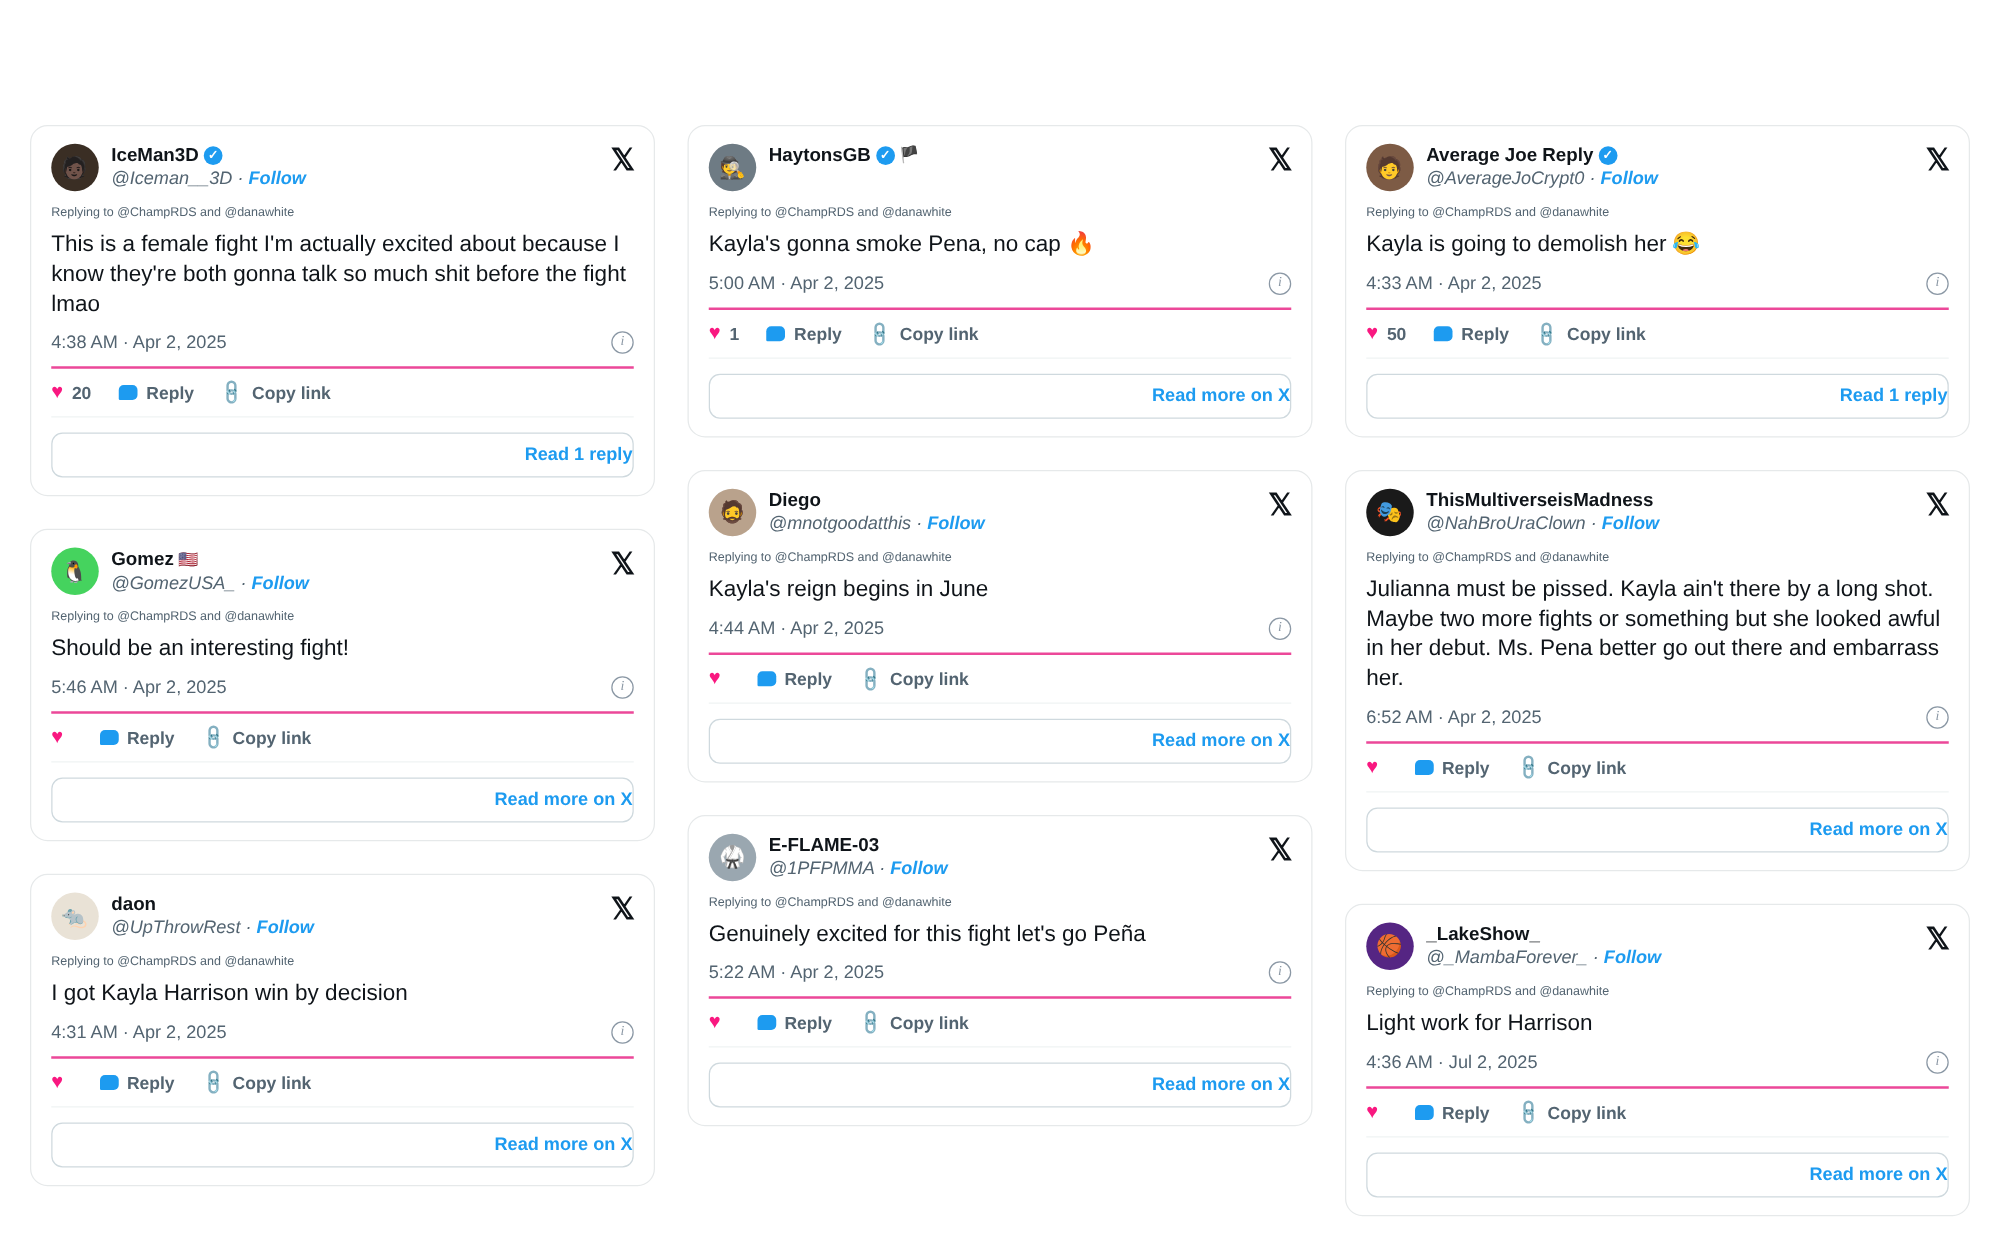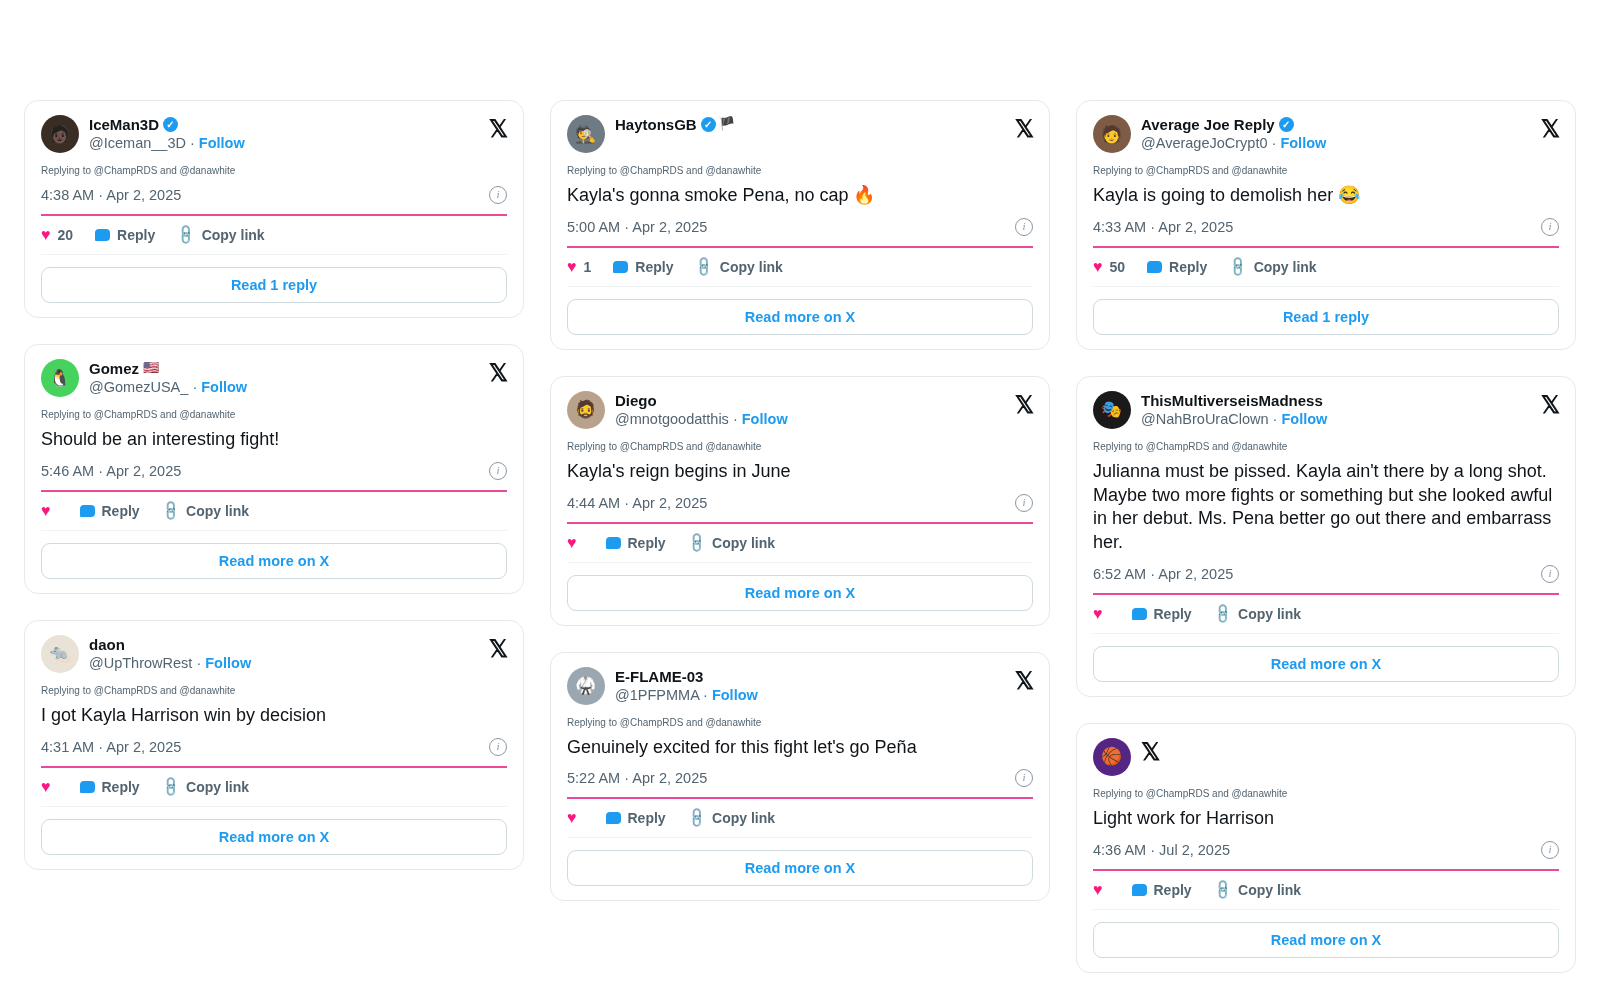--- a/index.html
+++ b/index.html
@@ -87,20 +87,21 @@
     line-height: 15px;
     text-align: center;
     font-weight: bold;
   }
   .handleline {
     font-size: 14.5px;
     color: #536471;
     line-height: 1.3;
     margin-top: 1px;
     white-space: nowrap;
+    font-style: italic;
   }
   .follow {
     color: #1d9bf0;
     font-weight: bold;
     cursor: pointer;
   }
   .xlogo {
     flex: 0 0 auto;
     font-size: 24px;
     font-weight: bold;
@@ -181,21 +182,21 @@
   .link-ico {
     color: #536471;
     font-size: 14px;
     transform: rotate(-45deg);
     display: inline-block;
   }
   .readmore {
     margin-top: 12px;
     border: 1px solid #cfd9de;
     border-radius: 9px;
-    text-align: center;
+    text-align: right;
     color: #1d9bf0;
     font-size: 14.5px;
     font-weight: bold;
     padding: 9px 0;
     cursor: pointer;
   }
   .flag { font-size: 13px; }
 </style>
 </head>
 <body>
@@ -218,20 +219,21 @@
             <span>@Iceman__3D</span>
             <span> · </span>
             <span class="follow">Follow</span>
           </div>
         </div>
         <div class="xlogo">𝕏</div>
       </div>
 
       <div class="replying">Replying to @ChampRDS and @danawhite</div>
 
+      <div class="tweet-text">This is a female fight I'm actually excited about because I know they're both gonna talk so much shit before the fight lmao</div>
 
       <div class="timerow">
         <span class="timestamp">4:38 AM · Apr 2, 2025</span>
         <span class="info-icon">i</span>
       </div>
 
       <div class="actions">
         <div class="action">
           <span class="heart">♥</span>
           <span>20</span>
@@ -563,20 +565,31 @@
         </div>
       </div>
 
       <div class="readmore">Read more on X</div>
     </div>
         <div class="card">
       <div class="card-head">
         <div class="avatar" style="background:#552583">
           <div class="av-inner">🏀</div>
         </div>
+        <div class="names">
+          <div class="nameline">
+            <span>_LakeShow_</span>
+
+          </div>
+          <div class="handleline">
+            <span>@_MambaForever_</span>
+            <span> · </span>
+            <span class="follow">Follow</span>
+          </div>
+        </div>
         <div class="xlogo">𝕏</div>
       </div>
 
       <div class="replying">Replying to @ChampRDS and @danawhite</div>
 
       <div class="tweet-text">Light work for Harrison</div>
 
       <div class="timerow">
         <span class="timestamp">4:36 AM · Jul 2, 2025</span>
         <span class="info-icon">i</span>

